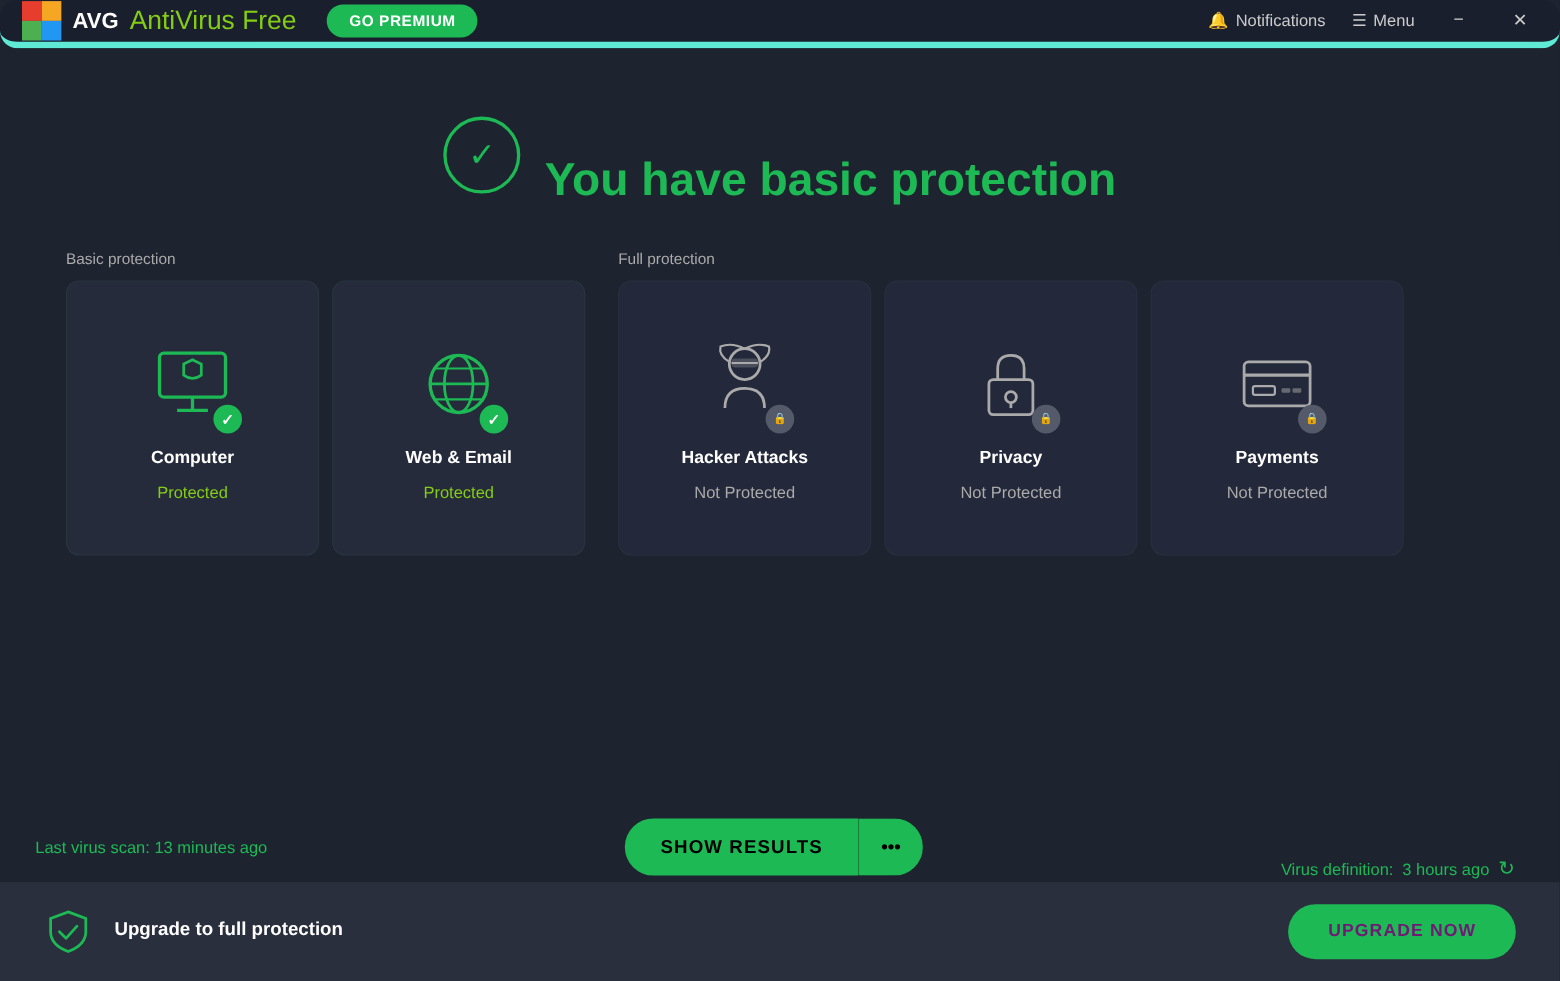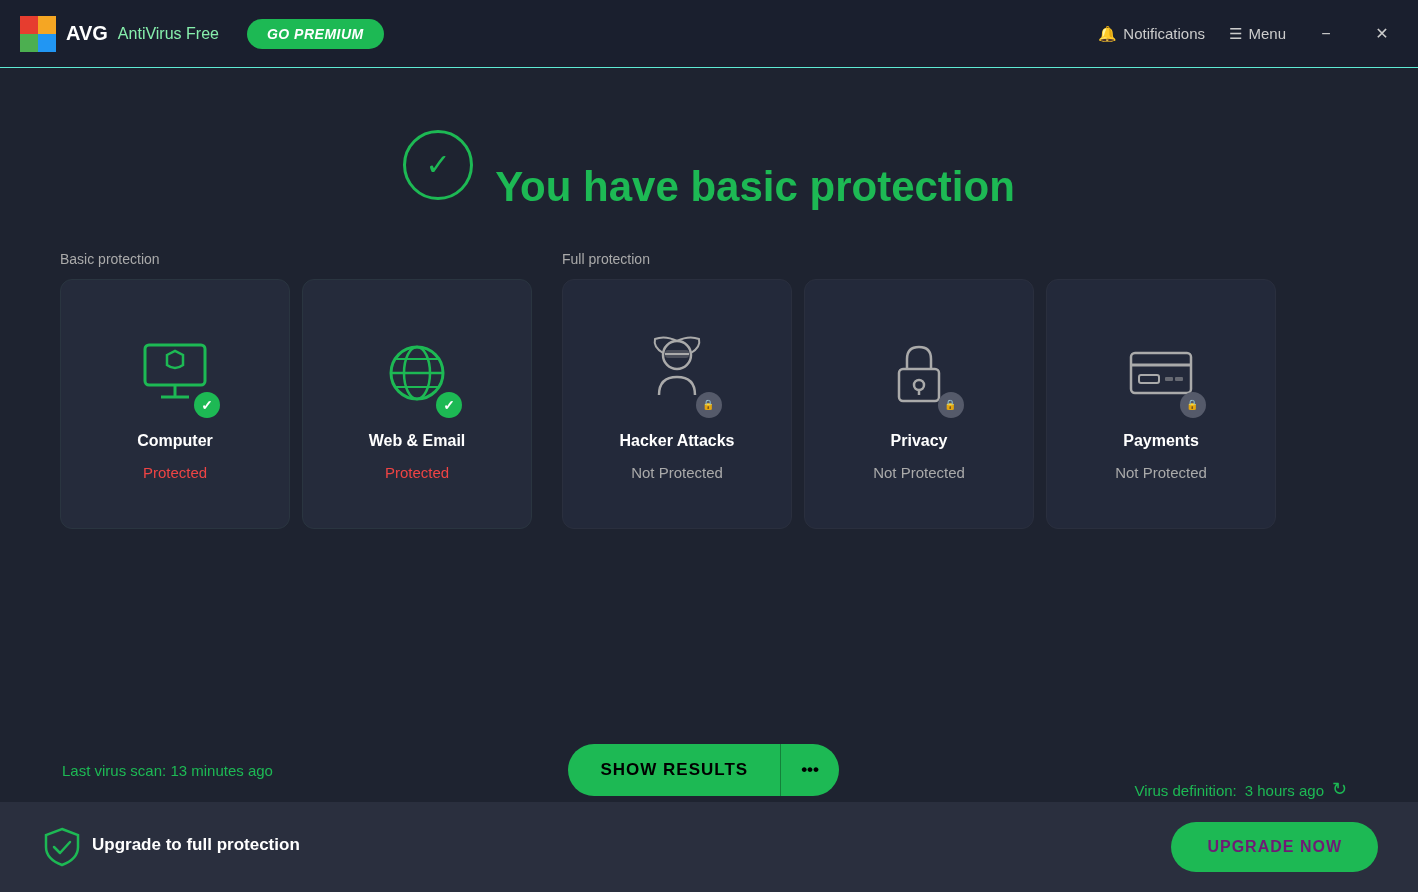--- a/index.html
+++ b/index.html
@@ -9,52 +9,52 @@
       background: #1e2330;
       font-family: 'Segoe UI', Arial, sans-serif;
       color: #ffffff;
       overflow: hidden;
       position: relative;
     }
 
     
     .titlebar {
       background: #1a1f2e;
-      height: 68px;
+      height: 44px;
       display: flex;
       align-items: center;
       padding: 0 20px;
-      border-bottom: 1px solid #5eead4;
+      border-bottom: 6px solid #5eead4;
+      border-radius: 16px;
     }
     .logo-area {
       display: flex;
       align-items: center;
       gap: 10px;
     }
     .logo-icon {
       width: 36px;
       height: 36px;
     }
     .app-title {
-      font-size: 16px;
+      font-size: 24px;
       font-weight: 400;
-      color: #86efac;
+      color: #84cc16;
     }
     .go-premium-btn {
       margin-left: 18px;
       background: #1db954;
       color: #ffffff;
       border: none;
       border-radius: 20px;
       padding: 7px 20px;
       font-size: 14px;
       font-weight: 700;
       cursor: pointer;
       letter-spacing: 0.5px;
-      font-style: italic;
     }
     .titlebar-right {
       margin-left: auto;
       display: flex;
       align-items: center;
       gap: 24px;
     }
     .titlebar-btn {
       display: flex;
       align-items: center;
@@ -194,30 +194,30 @@
     }
     .card-title {
       font-size: 16px;
       font-weight: 700;
       color: #ffffff;
     }
     .card-status {
       font-size: 15px;
       text-align: center;
     }
-    .card-status.green { color: #ef4444; }
+    .card-status.green { color: #84cc16; }
     .card-status.gray { color: #aaaaaa; }
 
     
     .bottom-bar {
       position: absolute;
       bottom: 90px;
       left: 0;
       right: 0;
-      padding: 0 62px;
+      padding: 0 32px;
       display: flex;
       align-items: center;
       justify-content: space-between;
     }
     .scan-info {
       font-size: 15px;
       color: #cccccc;
     }
     .scan-info span { color: #1db954; }
     .show-results-group {
@@ -268,21 +268,21 @@
     .upgrade-footer {
       position: absolute;
       bottom: 0;
       left: 0;
       right: 0;
       height: 90px;
       background: #2a2f3e;
       display: flex;
       align-items: center;
       padding: 0 40px;
-      gap: 8px;
+      gap: 20px;
     }
     .upgrade-shield {
       width: 44px;
       height: 44px;
       color: #1db954;
       flex-shrink: 0;
     }
     .upgrade-text {
       flex: 1;
     }

